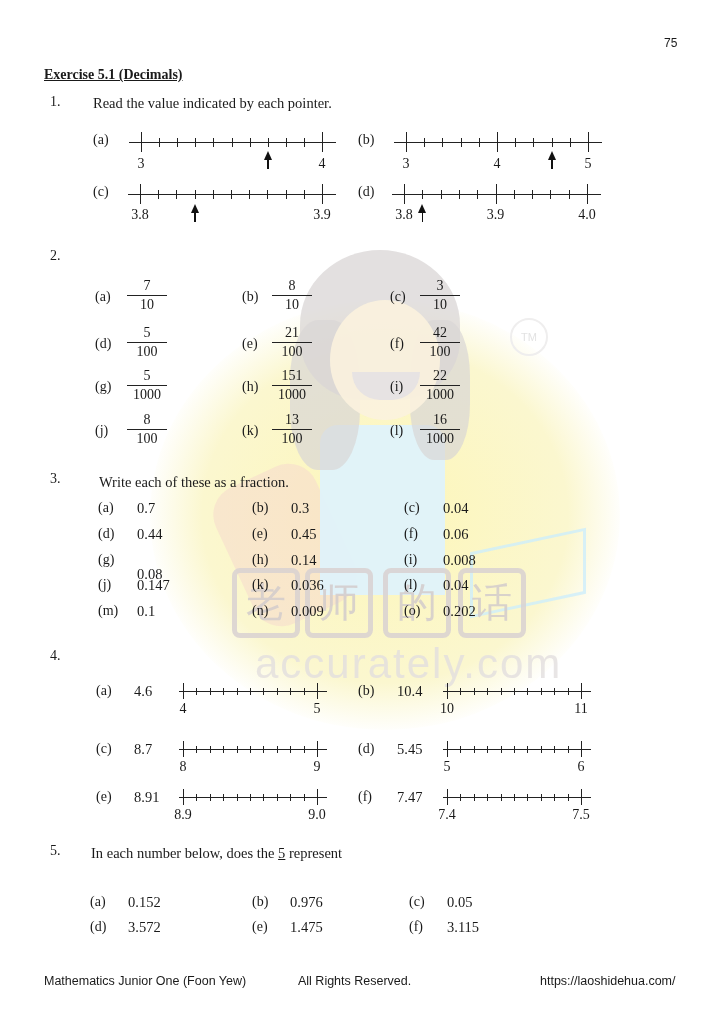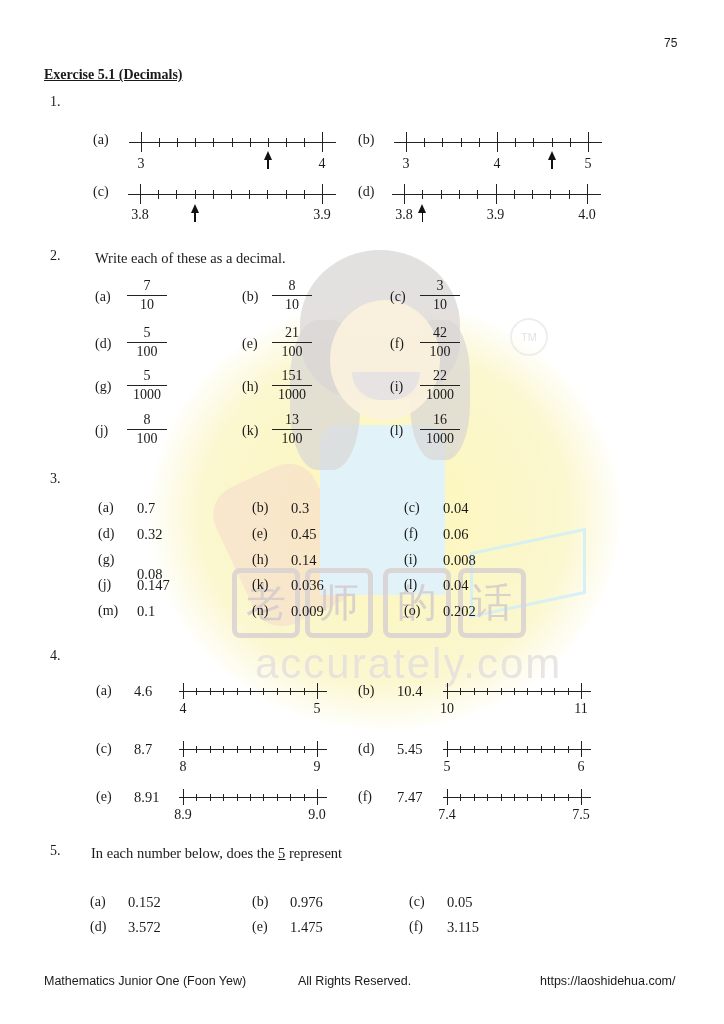--- a/index.html
+++ b/index.html
@@ -83,20 +83,21 @@
 <div class="wm wm-box" style="left:383px">的</div>
 <div class="wm wm-box" style="left:458px">话</div>
 <div class="wm wm-url">accurately.com</div>
 
 <div class="content">
 
   <div class="abs page-number">75</div>
   <div class="abs title serif">Exercise 5.1 (Decimals)</div>
 
   <div class="abs qnum" style="left:50px;top:94px">1.</div>
+  <div class="abs qtext" style="left:93px;top:95px">Read the value indicated by each pointer.</div>
 
   <div class="abs lbl" style="left:93px;top:132px">(a)</div>
   <div class="abs lbl" style="left:358px;top:132px">(b)</div>
   <div class="abs lbl" style="left:93px;top:184px">(c)</div>
   <div class="abs lbl" style="left:358px;top:184px">(d)</div>
 
   <div class="nl" id="nl1a" style="left: 141px; top: 142px;">
       <div class="axis" style="left:-12px;top:0;width:207px"></div>
       <div class="tick" style="left:0px;top:-10px;height:20px"></div>
       <div class="tick" style="left:18.1px;top:-4.5px;height:9px"></div>
@@ -173,21 +174,20 @@
       <div class="nl-label" style="left:0px;top:13px">3.8</div>
       <div class="nl-label" style="left:91.5px;top:13px">3.9</div>
       <div class="nl-label" style="left:183px;top:13px">4.0</div>
       <div class="arrow" style="left:18.3px;top:10px">
         <div class="head"></div>
         <div class="stem"></div>
       </div>
     </div>
 
   <div class="abs qnum" style="left:50px;top:248px">2.</div>
-  <div class="abs qtext" style="left:95px;top:250px">Write  each of these as a decimal.</div>
   <div id="q2grid">
       <div class="abs lbl" style="left:95px;top:289px">(a)</div>
       <div class="frac" style="left:127px;top:278px;width:40px">
         <span class="num">7</span>
         <span class="bar"></span>
         <span class="den">10</span>
       </div>
       <div class="abs lbl" style="left:242px;top:289px">(b)</div>
       <div class="frac" style="left:272px;top:278px;width:40px">
         <span class="num">8</span>
@@ -250,29 +250,30 @@
       </div>
       <div class="abs lbl" style="left:390px;top:423px">(l)</div>
       <div class="frac" style="left:420px;top:412px;width:40px">
         <span class="num">16</span>
         <span class="bar"></span>
         <span class="den">1000</span>
       </div>
     </div>
 
   <div class="abs qnum" style="left:50px;top:471px">3.</div>
+  <div class="abs qtext" style="left:99px;top:474px">Write each of these as a fraction.</div>
   <div id="q3grid">
       <div class="abs lbl" style="left:98px;top:500px">(a)</div>
       <div class="abs val" style="left:137px;top:500px">0.7</div>
       <div class="abs lbl" style="left:252px;top:500px">(b)</div>
       <div class="abs val" style="left:291px;top:500px">0.3</div>
       <div class="abs lbl" style="left:404px;top:500px">(c)</div>
       <div class="abs val" style="left:443px;top:500px">0.04</div>
       <div class="abs lbl" style="left:98px;top:526px">(d)</div>
-      <div class="abs val" style="left:137px;top:526px">0.32</div>
+      <div class="abs val" style="left:137px;top:526px">0.44</div>
       <div class="abs lbl" style="left:252px;top:526px">(e)</div>
       <div class="abs val" style="left:291px;top:526px">0.45</div>
       <div class="abs lbl" style="left:404px;top:526px">(f)</div>
       <div class="abs val" style="left:443px;top:526px">0.06</div>
       <div class="abs lbl" style="left:98px;top:552px">(g)</div>
       <div class="abs val" style="left:137px;top:566px">0.08</div>
       <div class="abs lbl" style="left:252px;top:552px">(h)</div>
       <div class="abs val" style="left:291px;top:552px">0.14</div>
       <div class="abs lbl" style="left:404px;top:552px">(i)</div>
       <div class="abs val" style="left:443px;top:552px">0.008</div>

